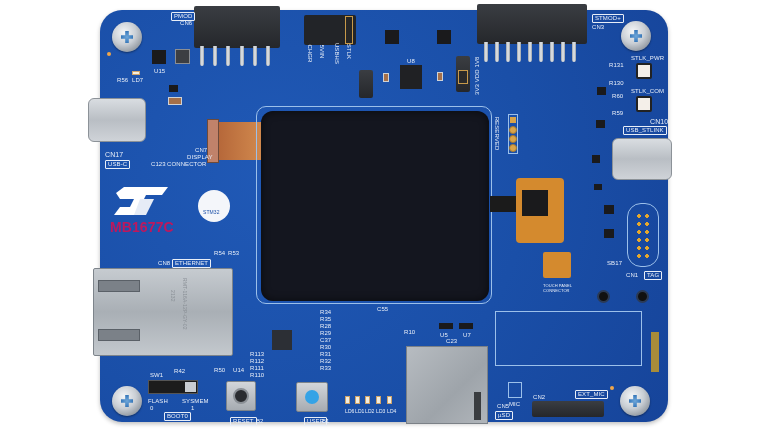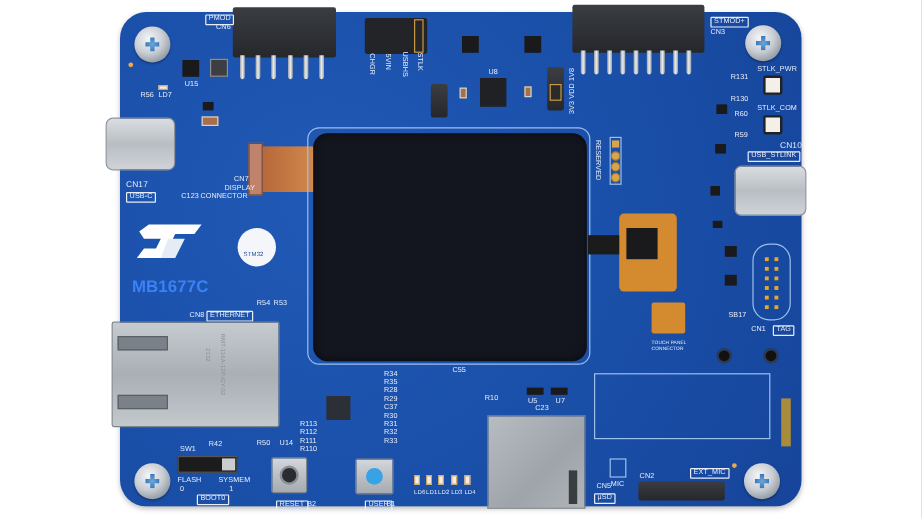--- a/index.html
+++ b/index.html
@@ -96,21 +96,21 @@
 <div class="silk" style="left:187px;top:154px;">DISPLAY</div>
 <div class="silk" style="left:167px;top:161px;">CONNECTOR</div>
 <div class="silk" style="left:151px;top:161px;">C123</div>
 
 <div class="abs" style="left:110px;top:185px;width:60px;height:32px;">
   <svg width="60" height="32" viewBox="0 0 60 32">
     <polygon points="14,2 58,2 52,10 36,10 26,30 4,30 10,22 20,22 24,14 10,14 6,8" fill="#ffffff"></polygon>
     <polygon points="30,14 44,14 36,30 24,30" fill="#e6ecf6"></polygon>
   </svg>
 </div>
-<div class="silk" style="left:110px;top:230px;font-size:14px;line-height:16px;font-weight:bold;color:#3b82f6;text-align:right;">MB1677C</div>
+<div class="silk" style="left:110px;top:219px;font-size:14px;line-height:16px;font-weight:bold;color:#be185d;text-align:right;">MB1677C</div>
 <div class="abs" style="left:198px;top:190px;width:32px;height:32px;border-radius:50%;background:#f4f6fa;"></div>
 <div class="silk" style="left:203px;top:209px;color:#1a4fa8;font-size:5px;">STM32</div>
 
 <div class="outline" style="left:256px;top:106px;width:236px;height:198px;border-radius:10px;"></div>
 <div class="abs" style="left:261px;top:111px;width:228px;height:190px;background:#14161f;border-radius:12px;box-shadow:inset 0 0 8px rgba(0,0,0,.6);"></div>
 
 <div class="abs" style="left:508px;top:114px;width:10px;height:40px;border:1px solid #9cc0ea;box-sizing:border-box;"></div>
 <div class="abs" style="left:510px;top:117px;width:6px;height:6px;background:#d9a44a;"></div>
 <div class="pad" style="left:509px;top:126px;background:#d9a44a;border-color:#a57a30;"></div>
 <div class="pad" style="left:509px;top:135px;background:#d9a44a;border-color:#a57a30;"></div>

